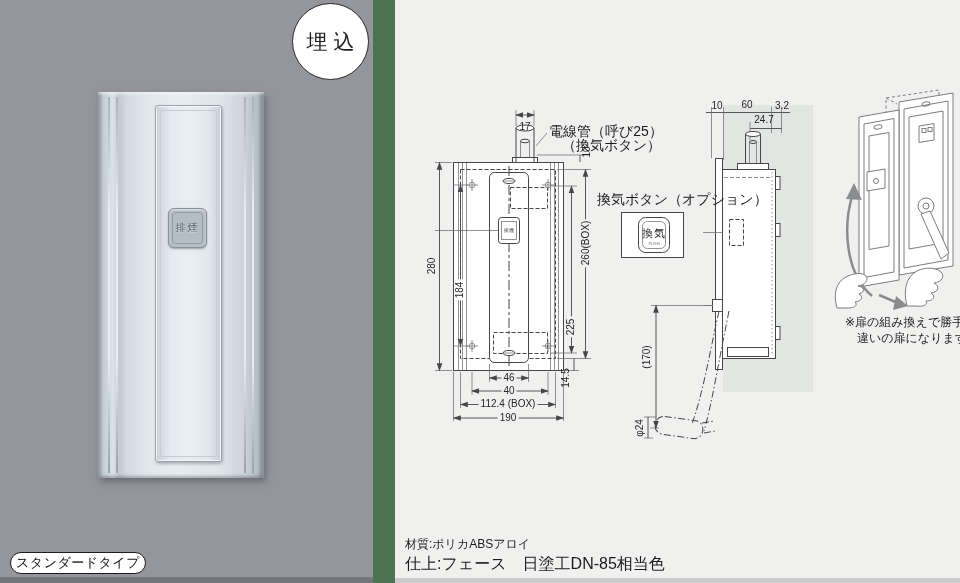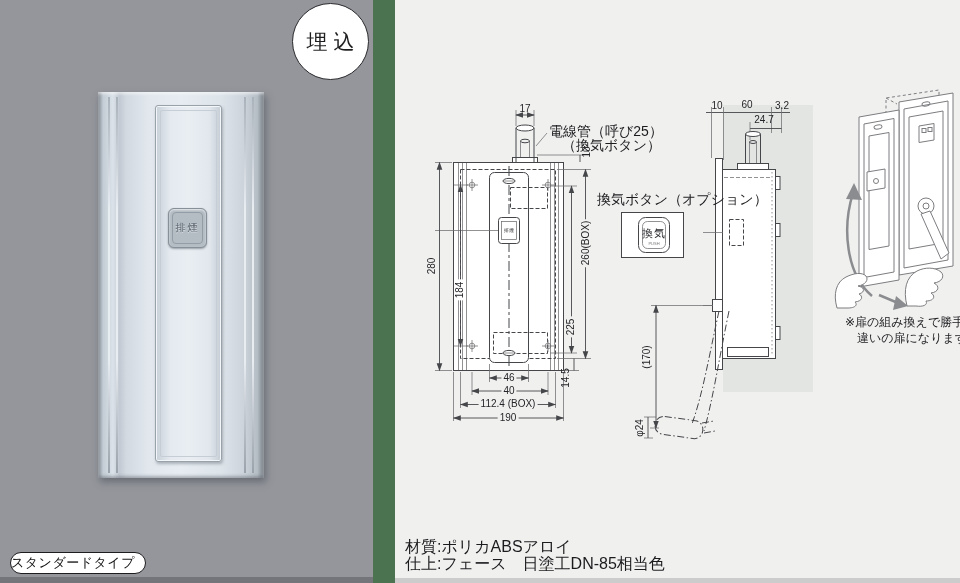--- a/index.html
+++ b/index.html
@@ -25,21 +25,21 @@
      box-shadow:1px 2px 3px rgba(88,96,106,.4), inset 0 0 0 1px #f3f6f9}
   #photo-door-inner{position:absolute;left:4px;top:4px;right:4px;bottom:4px;border:1px solid #c6cdd5;border-radius:2px}
   #photo-button{position:absolute;left:70px;top:116px;width:39px;height:40px;border-radius:6px;
      background:#b4bcc4;border:1px solid #878f98;box-shadow:inset 0 1px 2px rgba(255,255,255,.7),0 1px 2px rgba(80,88,97,.5);
      display:flex;align-items:center;justify-content:center}
   #photo-button-face{width:31px;height:32px;border-radius:4px;border:1px solid #949ca5;
      background:repeating-linear-gradient(45deg,#c6cdd3 0 2px,#bcc3cа 2px 4px),#c3cad1;
      display:flex;align-items:center;justify-content:center;
      font-size:10px;letter-spacing:2px;color:#525c66;text-shadow:0 1px 0 rgba(255,255,255,.6)}
   #type-pill{left:10px;top:552px;width:136px;height:22px;background:#fff;border:1.5px solid #1d1d1f;border-radius:12px;
-     display:flex;align-items:center;justify-content:flex-start;font-size:13px;color:#111;letter-spacing:.5px}
+     display:flex;align-items:center;justify-content:center;font-size:13px;color:#111;letter-spacing:.5px}
   
   .dlabel{position:absolute;font-size:10px;color:#26262a;line-height:1;white-space:nowrap;transform:translate(-50%,-50%)}
   .rot{transform:translate(-50%,-50%) rotate(-90deg)}
   .mask{background:#f0f0ef;padding:0 2px}
   .maskw{background:#fff;padding:0 2px}
   .tlabel{position:absolute;font-size:14px;color:#1c1c1f;line-height:1.3;white-space:nowrap}
   
   .ln{stroke:#45464a;stroke-width:1;fill:none}
   .lnf{stroke:#45464a;stroke-width:1;fill:#fff}
   .thin{stroke:#6d6e72;stroke-width:.75;fill:none}
@@ -232,21 +232,21 @@
         <circle class="ill" cx="876" cy="181" r="2.5"></circle>
       <path d="M872,296 C846,274 842,228 853,193" stroke="#8b8c8f" stroke-width="2.5" fill="none"></path>
       <polygon points="846,199 854,183 862,200" fill="#8b8c8f"></polygon>
       <path d="M879,295 L898,303" stroke="#8b8c8f" stroke-width="2.5" fill="none"></path>
       <polygon points="896,296 908,306 893,310" fill="#8b8c8f"></polygon>
       <path class="illf" d="M837,308 C833,294 836,282 846,277 C854,273 862,272 866,276 C869,280 865,285 858,286 C864,287 866,292 859,294 C863,296 863,301 855,302 C858,305 855,308 848,308 Z"></path>
       <path class="illf" d="M907,306 C903,290 906,277 917,271 C925,267 935,267 941,272 C945,276 942,282 934,283 C940,286 939,292 931,293 C936,296 934,301 926,301 C928,305 923,307 916,306 Z"></path>
     </g>
   </svg>
 
-  <div class="dlabel" style="left:525px;top:109px">17</div>
+  <div class="dlabel" style="left:525px;top:127px">17</div>
   <div class="tlabel" style="left:549px;top:122px">電線管（呼び25）</div>
   <div class="tlabel" style="left:562px;top:136px">（換気ボタン）</div>
   <div class="dlabel rot" style="left:587px;top:152px">10</div>
   <div class="dlabel rot" style="left:432px;top:266px">280</div>
   <div class="dlabel rot maskw" style="left:460px;top:290px">184</div>
   <div class="dlabel rot mask" style="left:571px;top:327px">225</div>
   <div class="dlabel rot mask" style="left:586px;top:243px">260(BOX)</div>
   <div class="dlabel rot" style="left:566px;top:378px">14.5</div>
   <div class="dlabel mask" style="left:509px;top:378px">46</div>
   <div class="dlabel mask" style="left:509px;top:391px">40</div>
@@ -261,16 +261,16 @@
   <div class="dlabel" style="left:717px;top:106px">10</div>
   <div class="dlabel" style="left:747px;top:105px">60</div>
   <div class="dlabel" style="left:782px;top:106px">3.2</div>
   <div class="dlabel" style="left:764px;top:120px">24.7</div>
   <div class="dlabel rot mask" style="left:647px;top:357px">(170)</div>
   <div class="dlabel rot" style="left:640px;top:428px">φ24</div>
 
   <div class="tlabel" style="left:845px;top:315px;font-size:12px">※扉の組み換えで勝手</div>
   <div class="tlabel" style="left:857px;top:331px;font-size:12px">違いの扉になります。</div>
 
-  <div class="tlabel" style="left:405px;top:537px;font-size:16px">材質:ポリカABSアロイ</div>
+  <div class="tlabel" style="left:405px;top:537px;font-size:12px">材質:ポリカABSアロイ</div>
   <div class="tlabel" style="left:405px;top:554px;font-size:16px">仕上:フェース　日塗工DN-85相当色</div>
 
 </div>
 
 </body></html>

